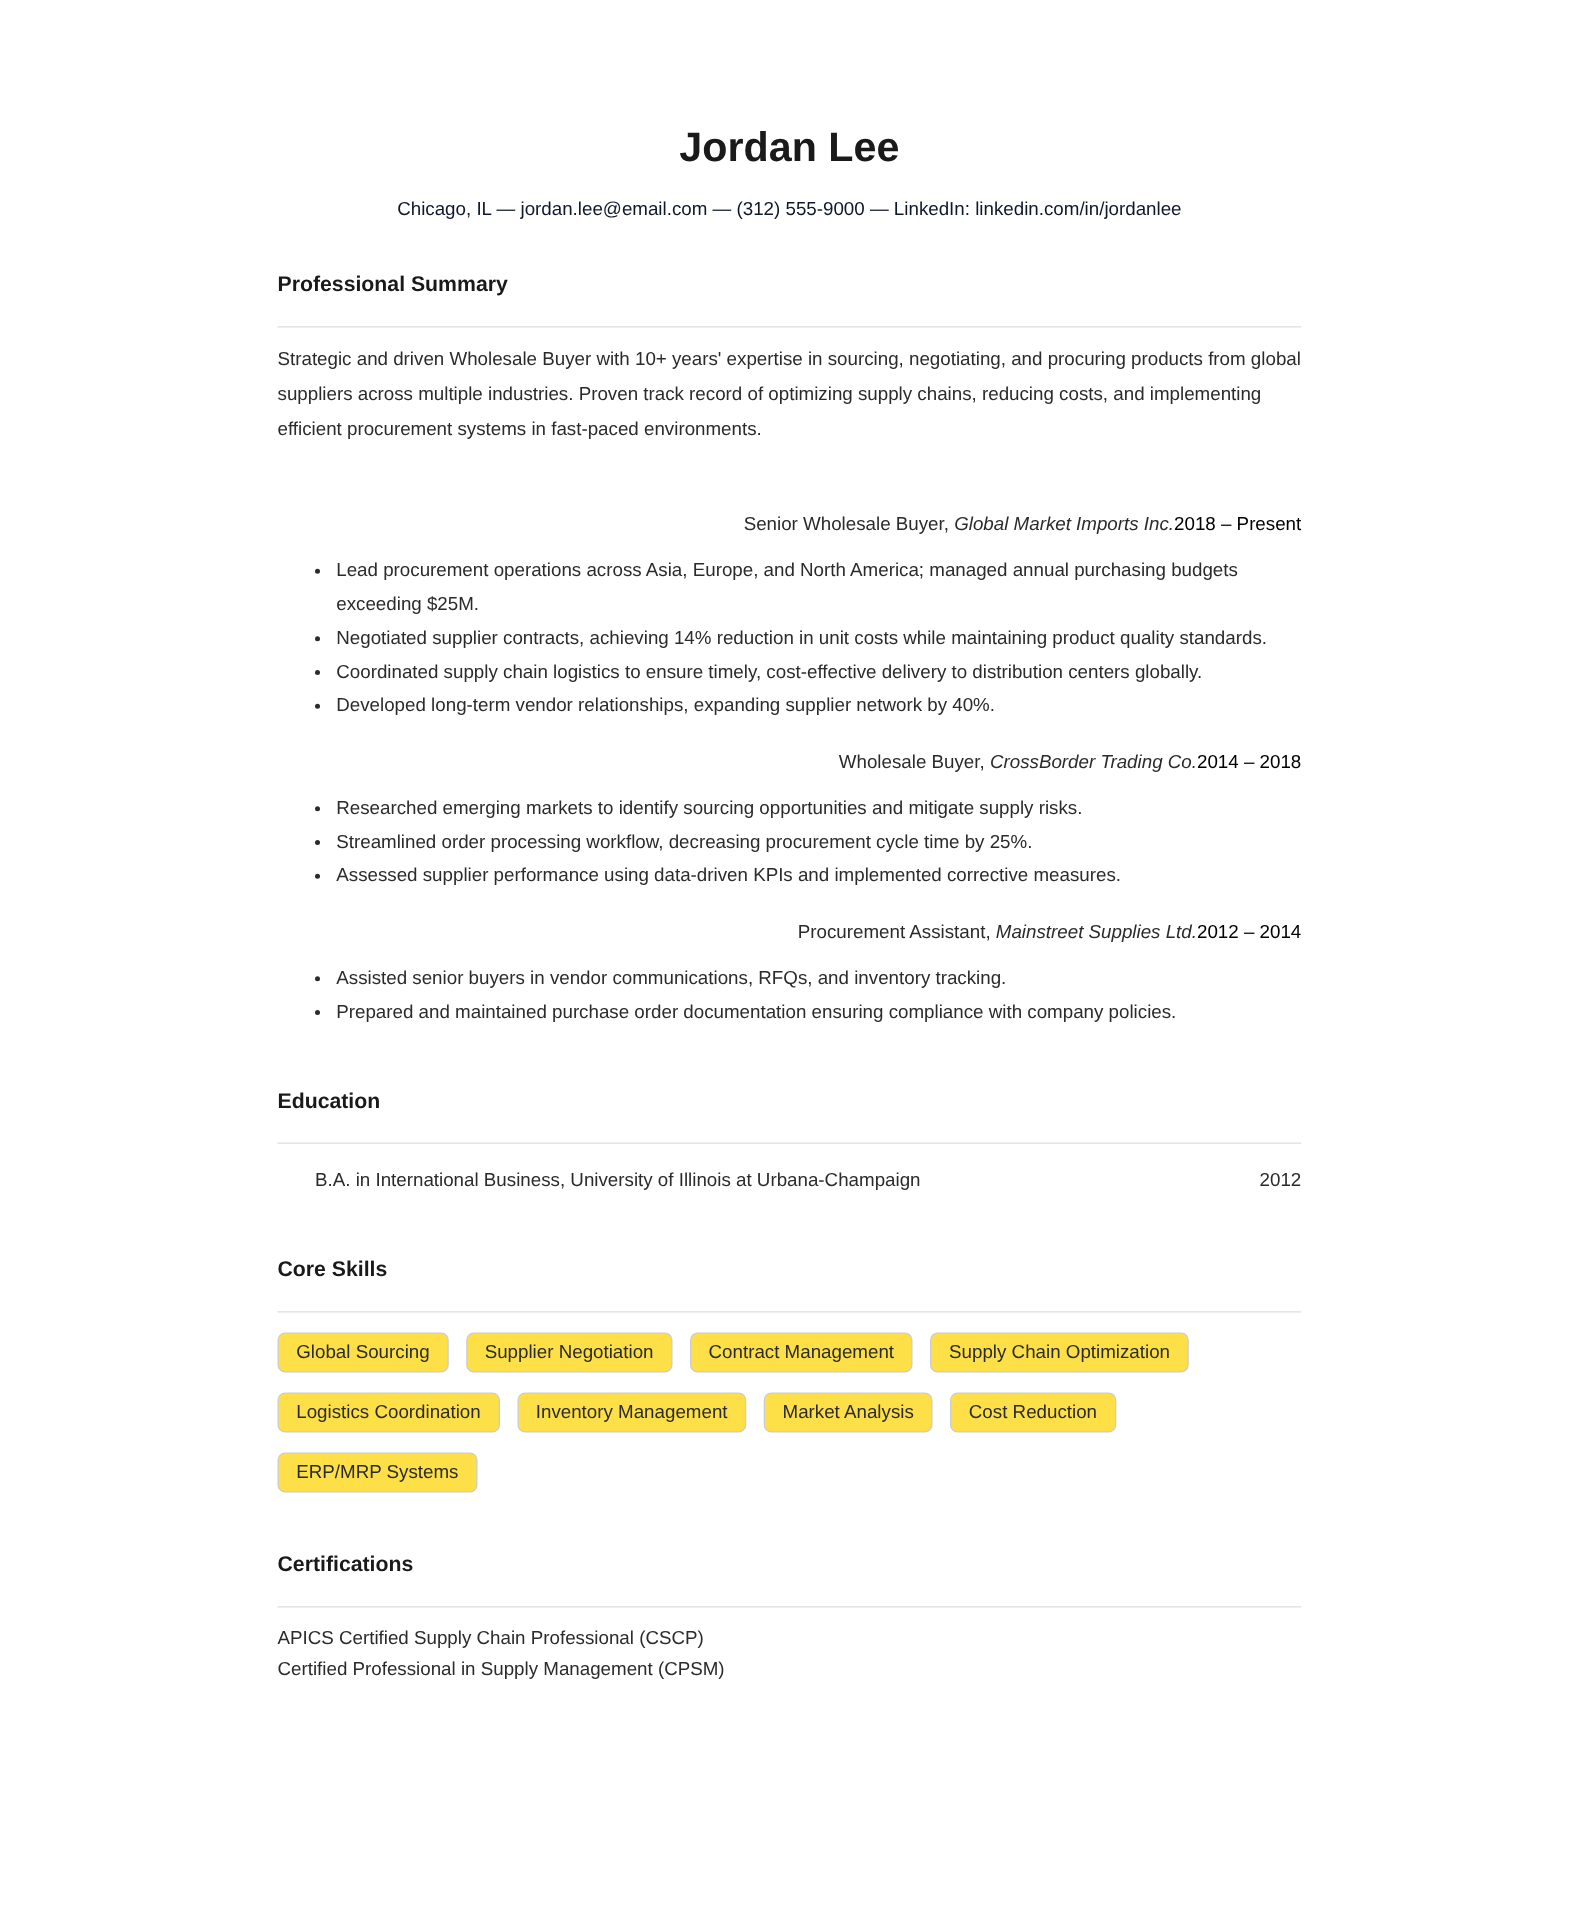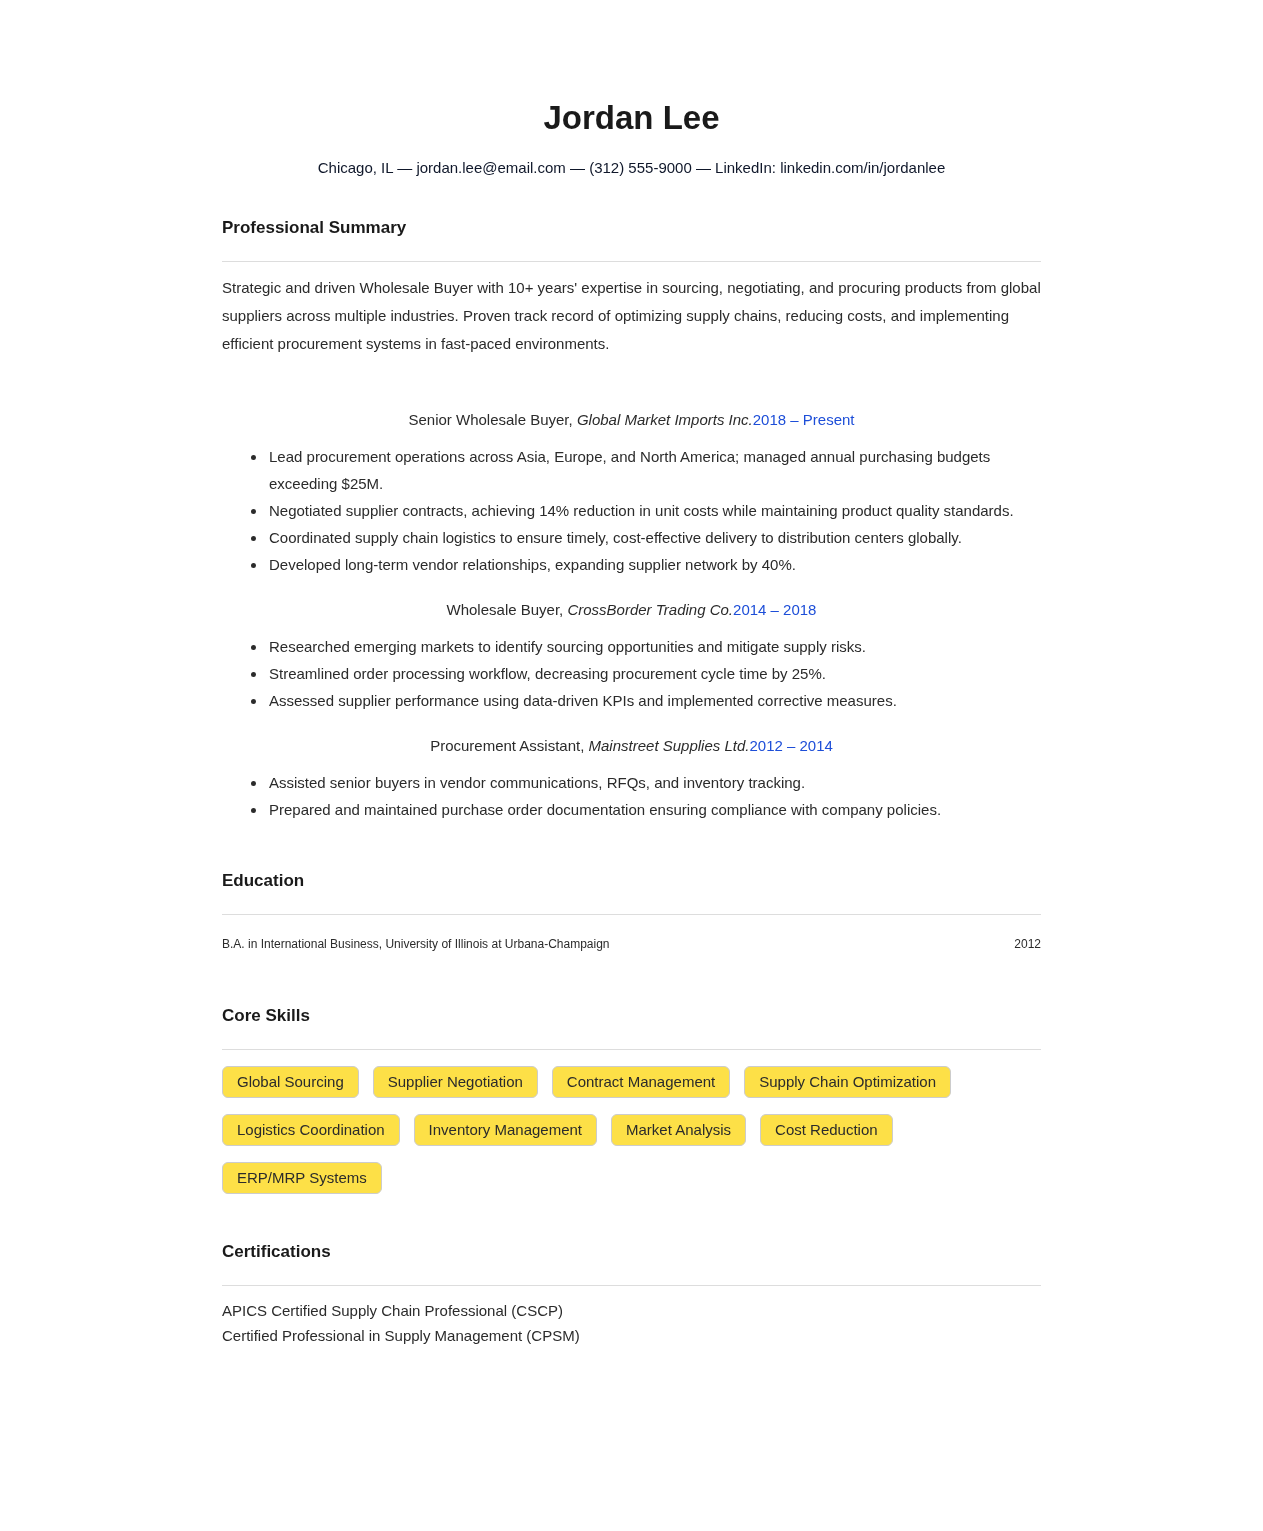--- a/index.html
+++ b/index.html
@@ -46,45 +46,46 @@
   }
   .summary-text {
     font-size: 15px;
     line-height: 28px;
     margin: 12px 0 0 0;
   }
   .jobs { margin-top: 6px; }
   .job { margin-top: 18px; }
   .job-header {
     display: flex;
-    justify-content: center;
+    justify-content: flex-end;
     align-items: baseline;
     font-size: 15px;
     line-height: 27px;
     margin-top: 10px;
   }
   .job-title-co { color: #2b2b2b; }
   .job-company { font-style: italic; }
-  .job-dates { color: #1d4ed8; white-space: nowrap; }
+  .job-dates { color: #000000; white-space: nowrap; }
   ul.job-bullets {
     margin: 10px 0 0 0;
     padding-left: 45px;
   }
   ul.job-bullets li {
     font-size: 15px;
     line-height: 27px;
     padding-left: 2px;
   }
   .edu-row {
     display: flex;
     justify-content: space-between;
     align-items: center;
-    font-size: 12px;
+    font-size: 15px;
     line-height: 27px;
     margin-top: 16px;
+    margin-left: 30px;
   }
   .skills-wrap {
     display: flex;
     flex-wrap: wrap;
     gap: 16px 14px;
     margin-top: 16px;
   }
   .skill-pill {
     display: inline-block;
     border: 1px solid #cccccc;

